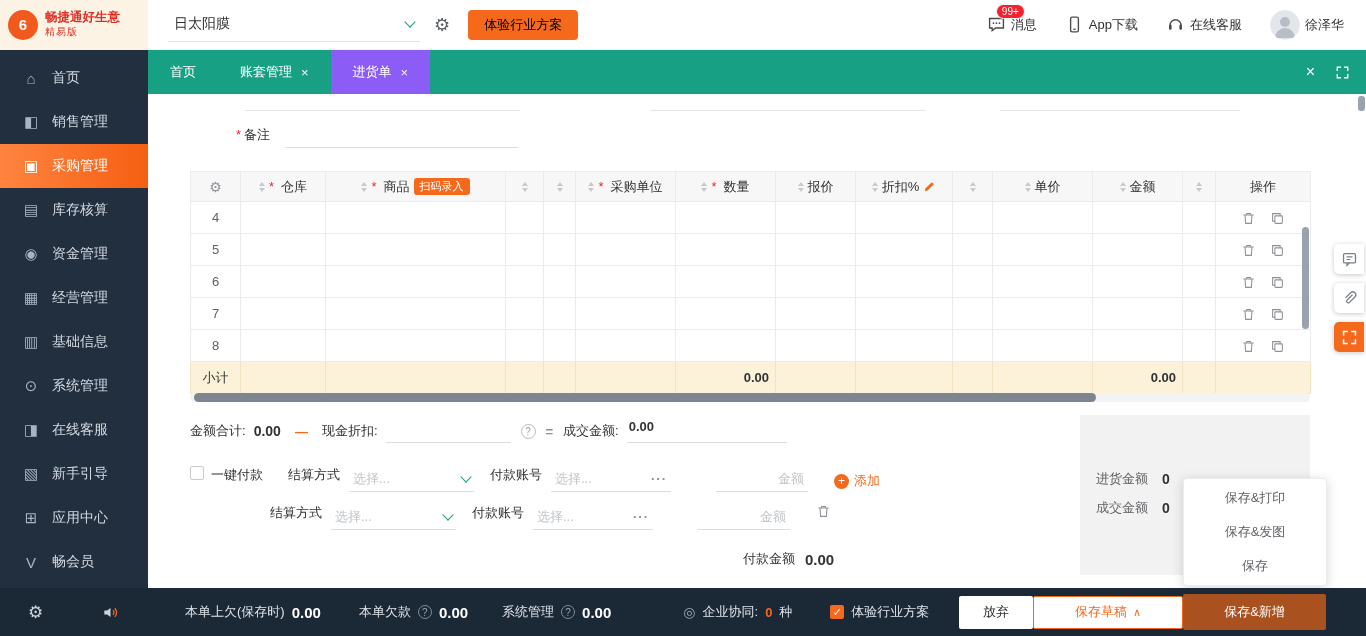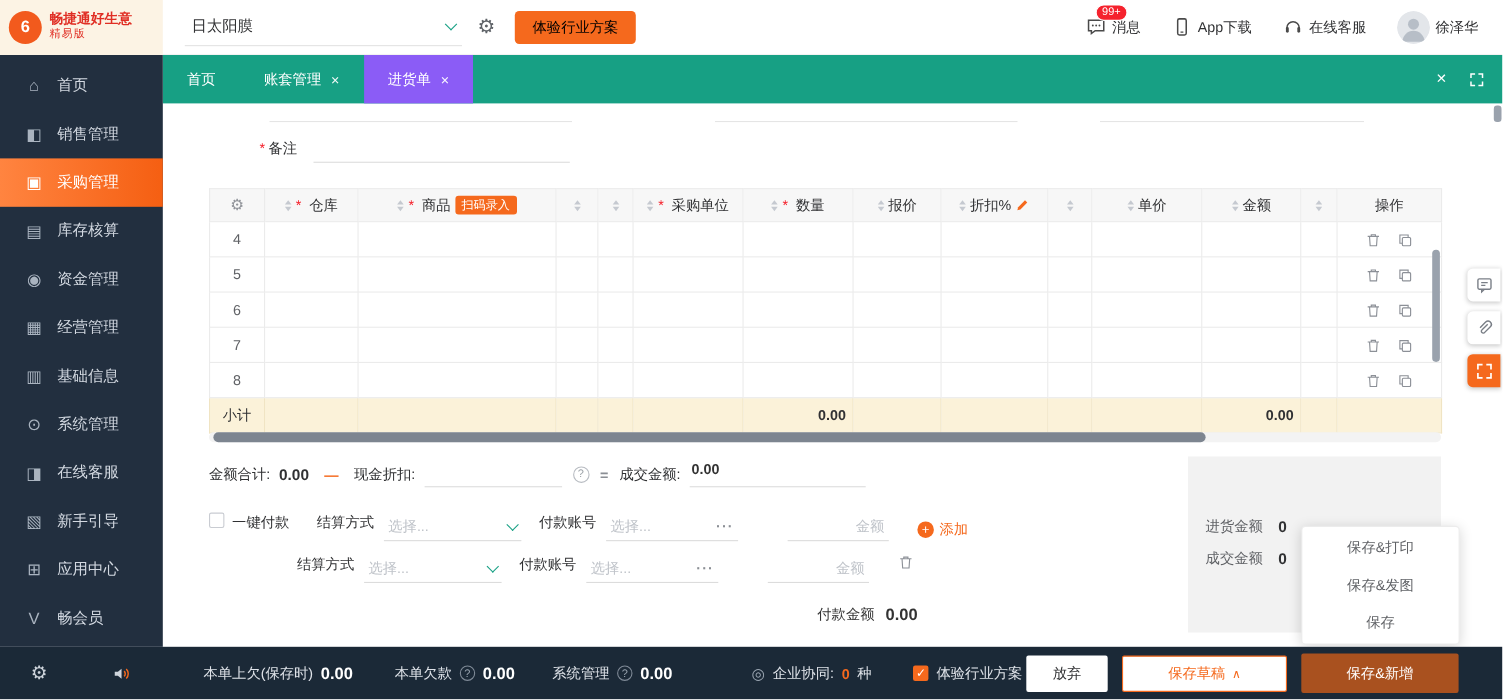--- a/index.html
+++ b/index.html
@@ -110,21 +110,21 @@
   .bb-left { width:148px; flex:none; display:flex; align-items:center; justify-content:space-between; padding:0 28px; }
   .bb-gear { font-size:17px; color:#cfd5dc; cursor:pointer; }
   .bb-spk { width:19px; height:19px; cursor:pointer; }
   .bb-group { display:flex; align-items:center; gap:7px; white-space:nowrap; }
   .bb-label { font-size:13px; color:#dfe3e9; }
   .bb-val { font-size:15px; font-weight:bold; color:#fff; }
   .bb-q { width:14px; height:14px; border:1px solid #7f8a97; border-radius:50%; color:#9aa5b1; font-size:10px; display:inline-flex; align-items:center; justify-content:center; cursor:pointer; }
   .bb-coin { color:#9aa5b1; font-size:14px; }
   .orange { color:#f5691d; }
   .bb-cbx { width:14px; height:14px; background:#f5691d; border-radius:2px; color:#fff; font-size:11px; line-height:14px; text-align:center; cursor:pointer; }
-  .bb-btns { margin-left:auto; display:flex; align-items:center; gap:13px; padding-right:40px; }
+  .bb-btns { margin-left:auto; display:flex; align-items:center; gap:0; padding-right:40px; }
   .btn-discard { width:74px; height:33px; background:#fff; color:#303133; border:none; border-radius:2px; font-size:13px; cursor:pointer; }
   .btn-draft { width:150px; height:33px; background:#fff; color:#f5691d; border:1px solid #f5691d; border-radius:2px; font-size:13px; cursor:pointer; }
   .btn-draft .caret { margin-left:6px; font-size:11px; }
   .btn-save { width:143px; height:36px; background:#a9511f; color:#fff; border:none; border-radius:2px; font-size:13px; cursor:pointer; }
 
   
   .float-tools { position:absolute; left:1334px; top:244px; display:flex; flex-direction:column; gap:9px; z-index:9; }
   .ftool { width:30px; height:30px; background:#fff; border-radius:5px 0 0 5px; box-shadow:0 1px 5px rgba(0,0,0,.22); display:flex; align-items:center; justify-content:center; cursor:pointer; }
   .ftool.orange-bg { background:#f5691d; }
   .fi { width:17px; height:17px; }

